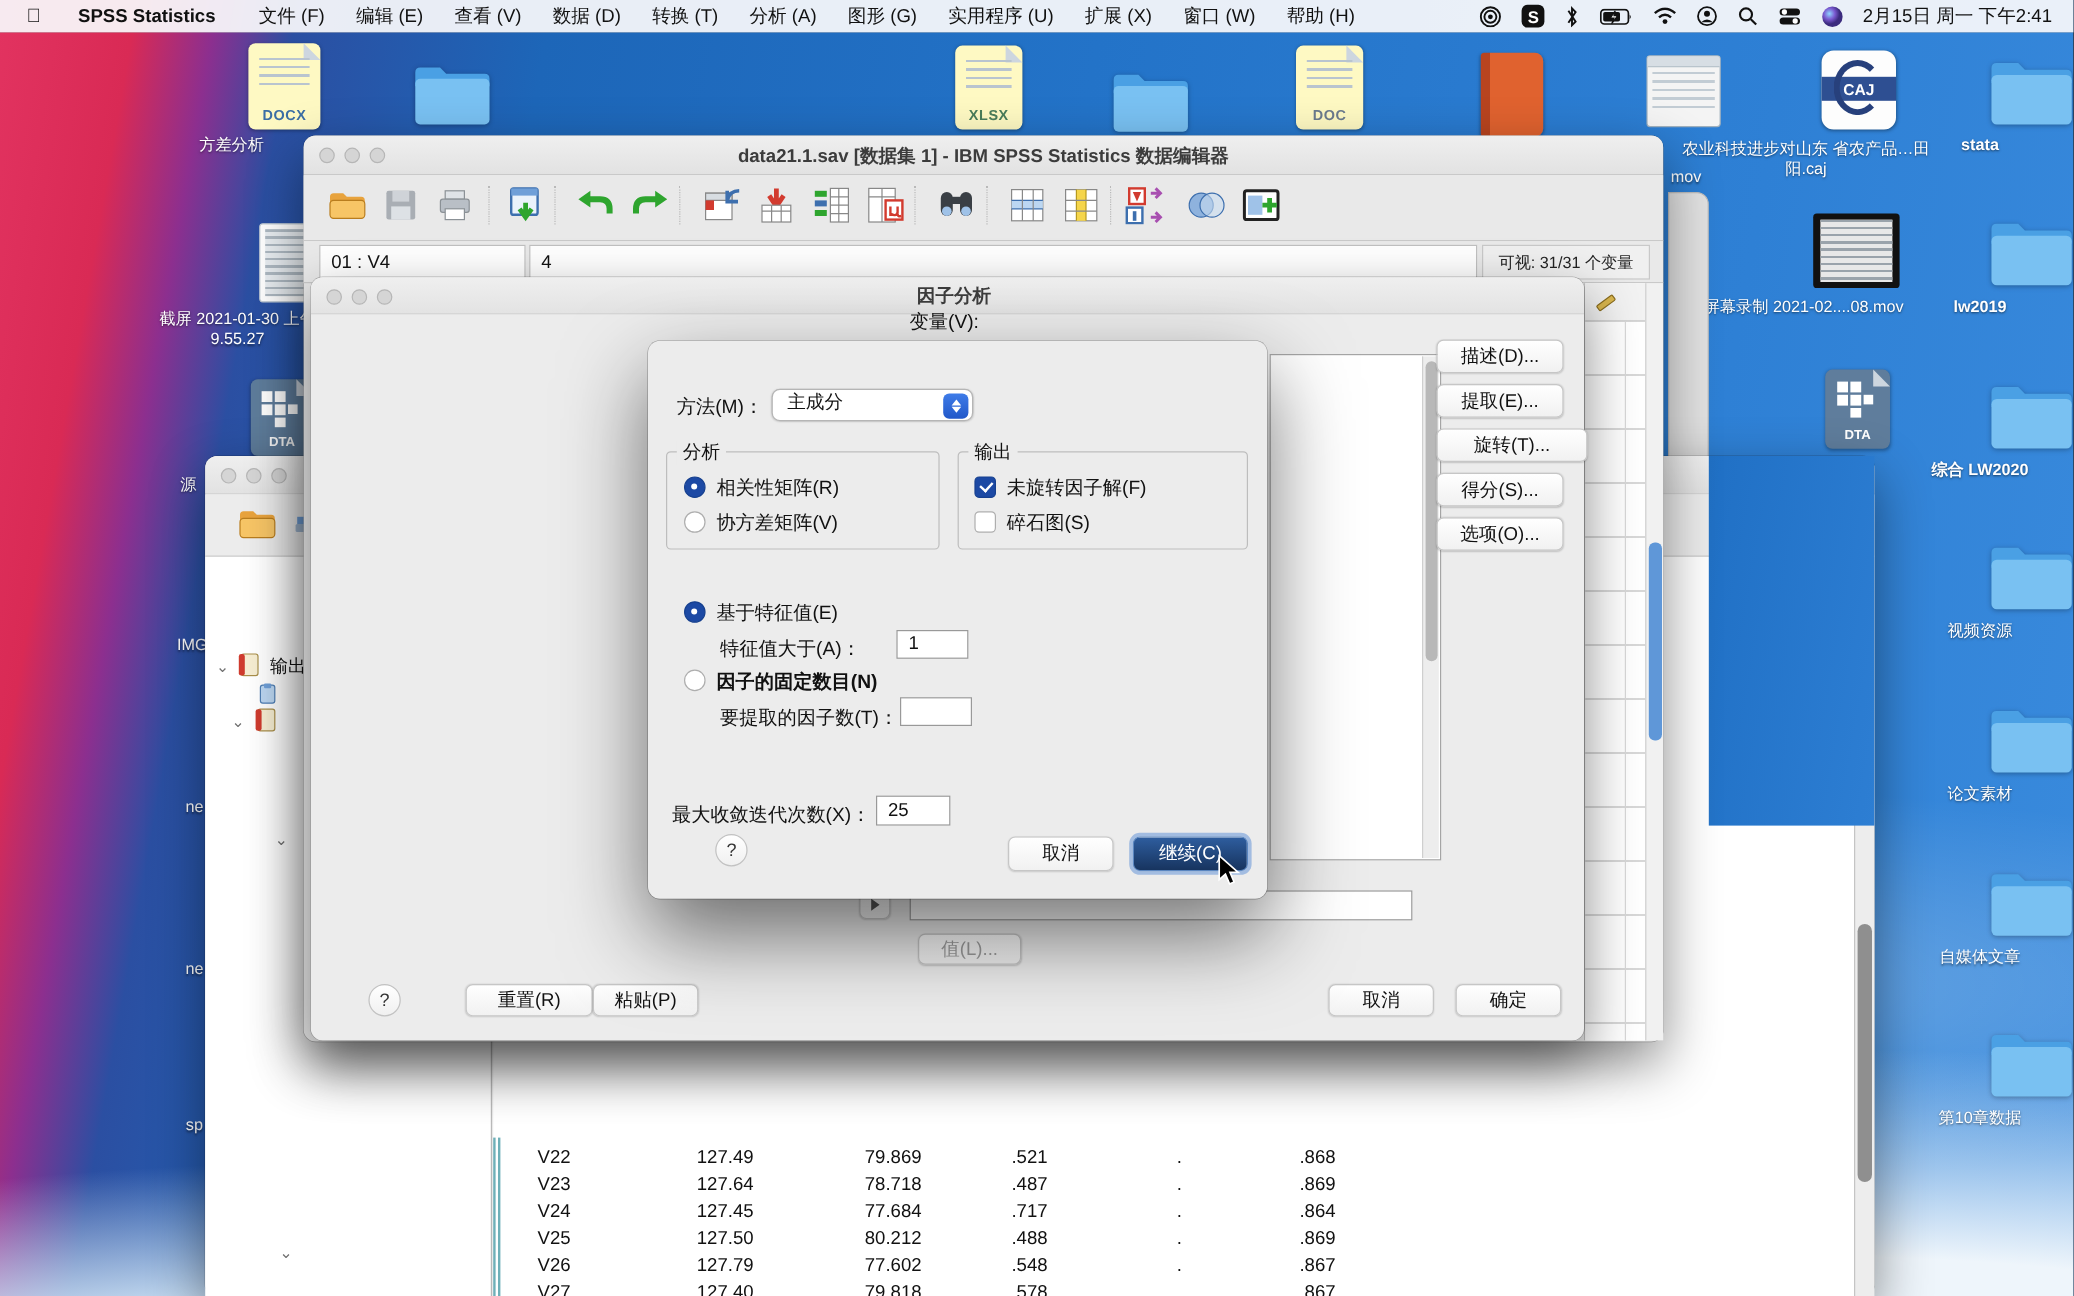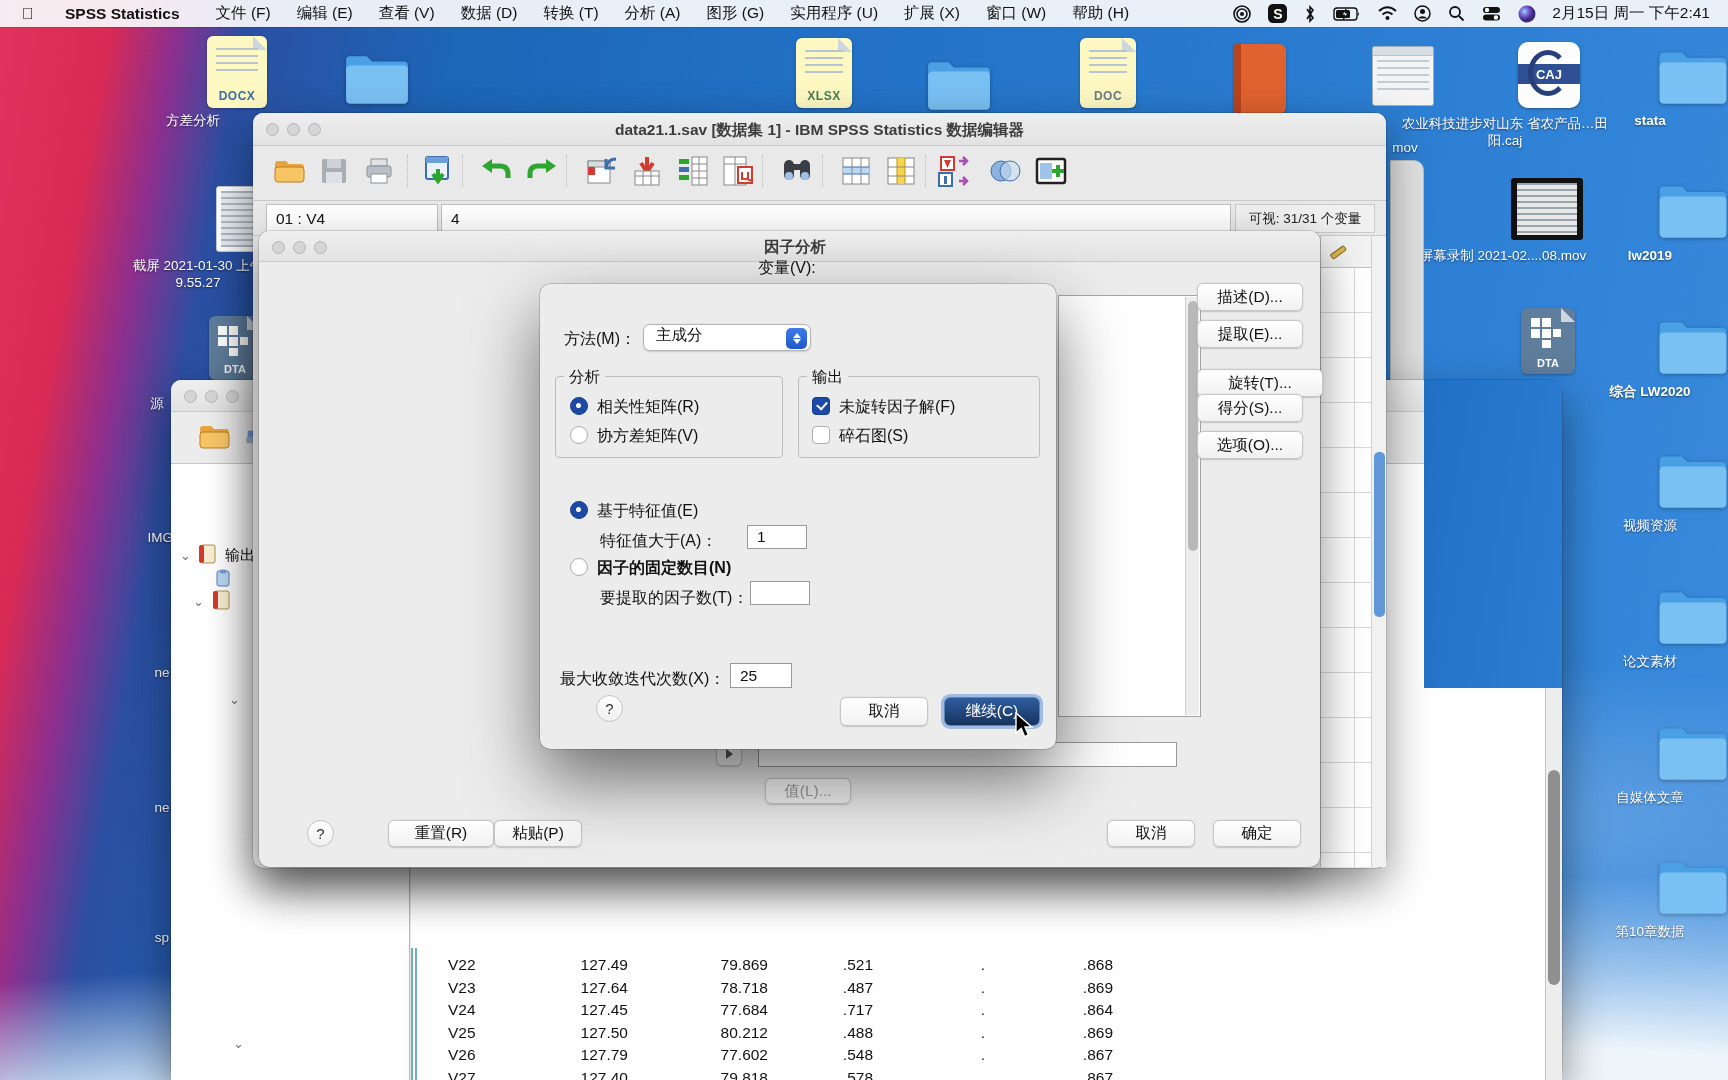--- a/index.html
+++ b/index.html
@@ -609,21 +609,21 @@
     <div class="dlabel2" style="left:499px;top:27px;">变量(V):</div>
 
     <div style="position:absolute;left:799px;top:64px;width:143px;height:422px;background:#fff;border:1px solid #a5a5a5;">
       <div style="position:absolute;right:1px;top:1px;width:14px;bottom:1px;background:#ededed;border-left:1px solid #cfcfcf;">
         <div style="position:absolute;left:2px;top:4px;width:10px;height:250px;background:#b8b8b8;border-radius:5px;"></div>
       </div>
     </div>
 
     <button class="btn" style="left:938px;top:52px;width:106px;height:28px;">描述(D)...</button>
     <button class="btn" style="left:938px;top:89px;width:106px;height:28px;">提取(E)...</button>
-    <button class="btn" style="left:938px;top:138px;width:126px;height:28px;">旋转(T)...</button>
+    <button class="btn" style="left:938px;top:126px;width:126px;height:28px;">旋转(T)...</button>
     <button class="btn" style="left:938px;top:163px;width:106px;height:28px;">得分(S)...</button>
     <button class="btn" style="left:938px;top:200px;width:106px;height:28px;">选项(O)...</button>
 
     <button class="btn" style="left:457px;top:511px;width:26px;height:24px;">
       <span style="width:0;height:0;border-left:7px solid #555;border-top:5px solid transparent;border-bottom:5px solid transparent;display:block;"></span>
     </button>
     <div class="fld" style="left:499px;top:511px;width:419px;height:25px;"></div>
     <button class="btn disabled" style="left:506px;top:547px;width:86px;height:26px;">值(L)...</button>
 
     <div class="helpbtn" style="left:48px;top:589px;">?</div>

